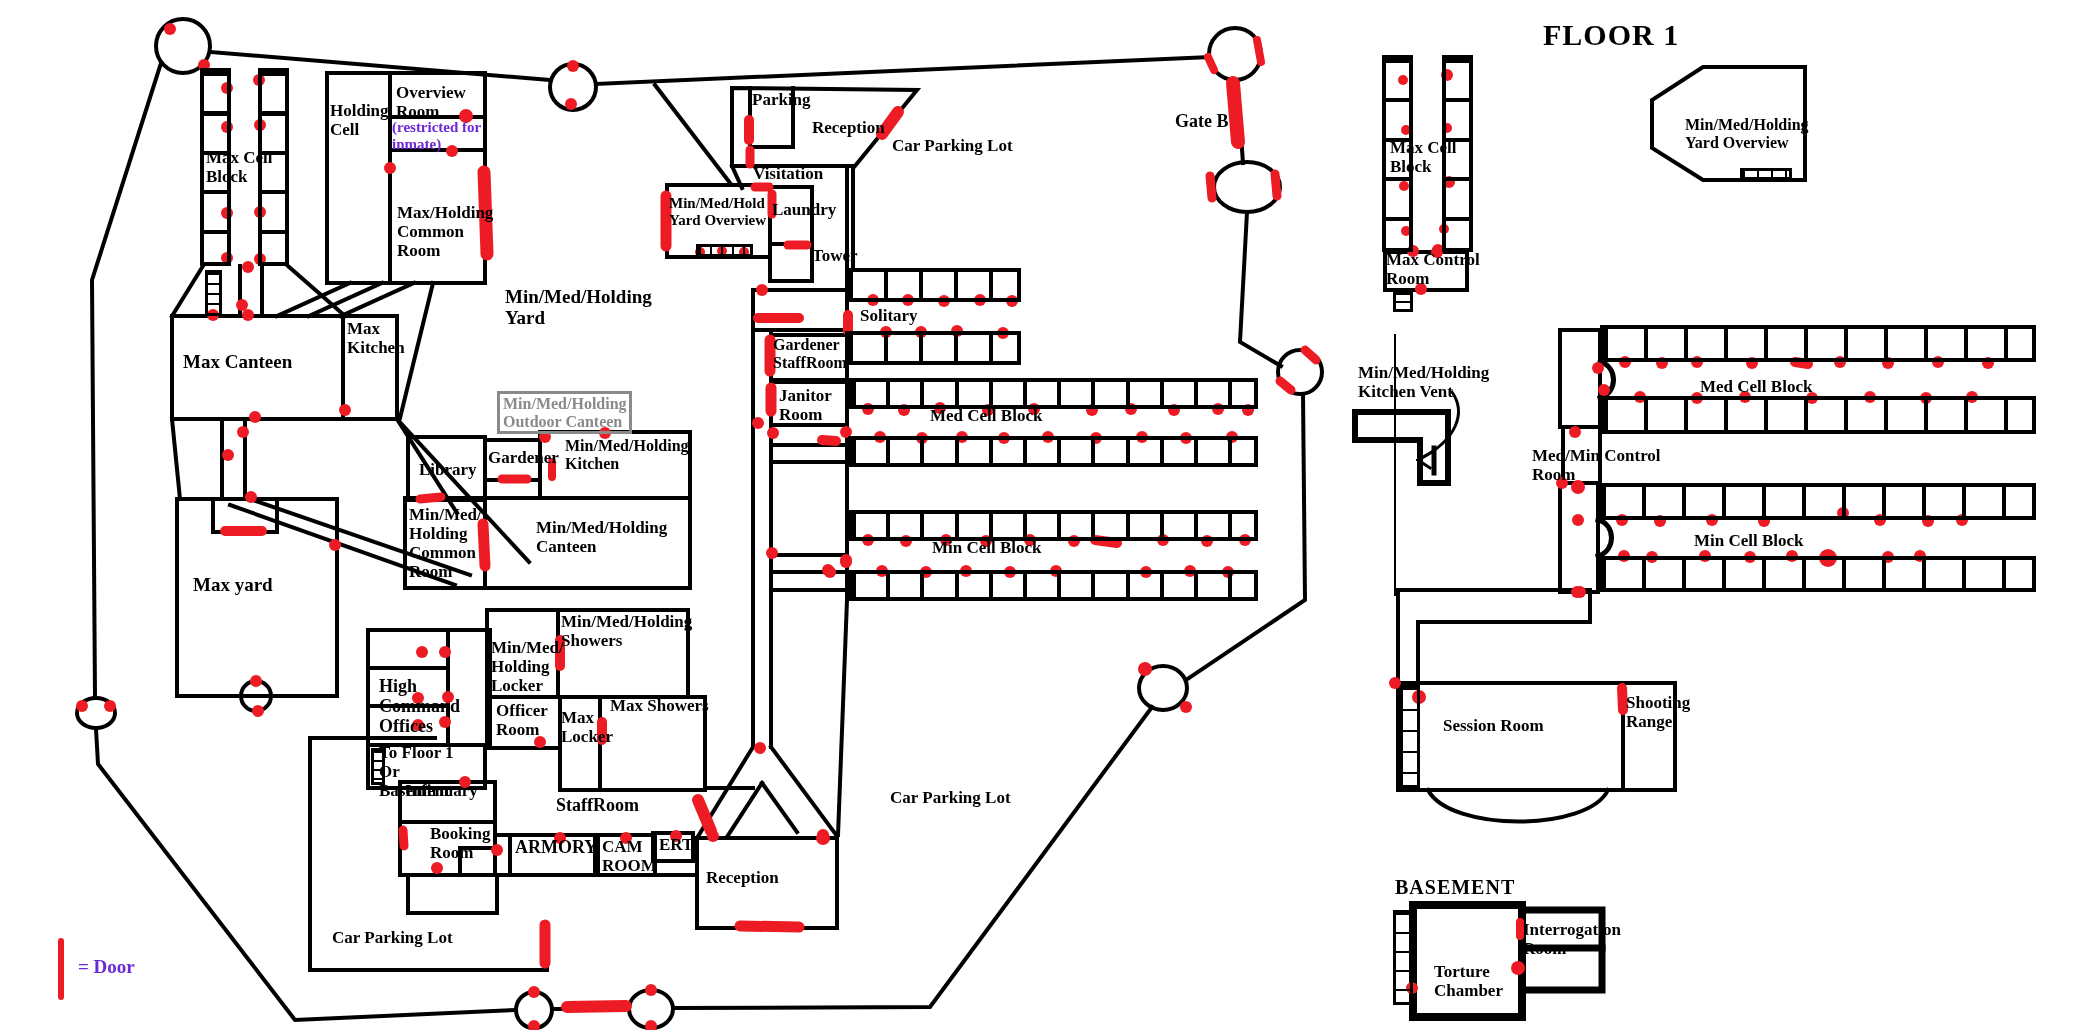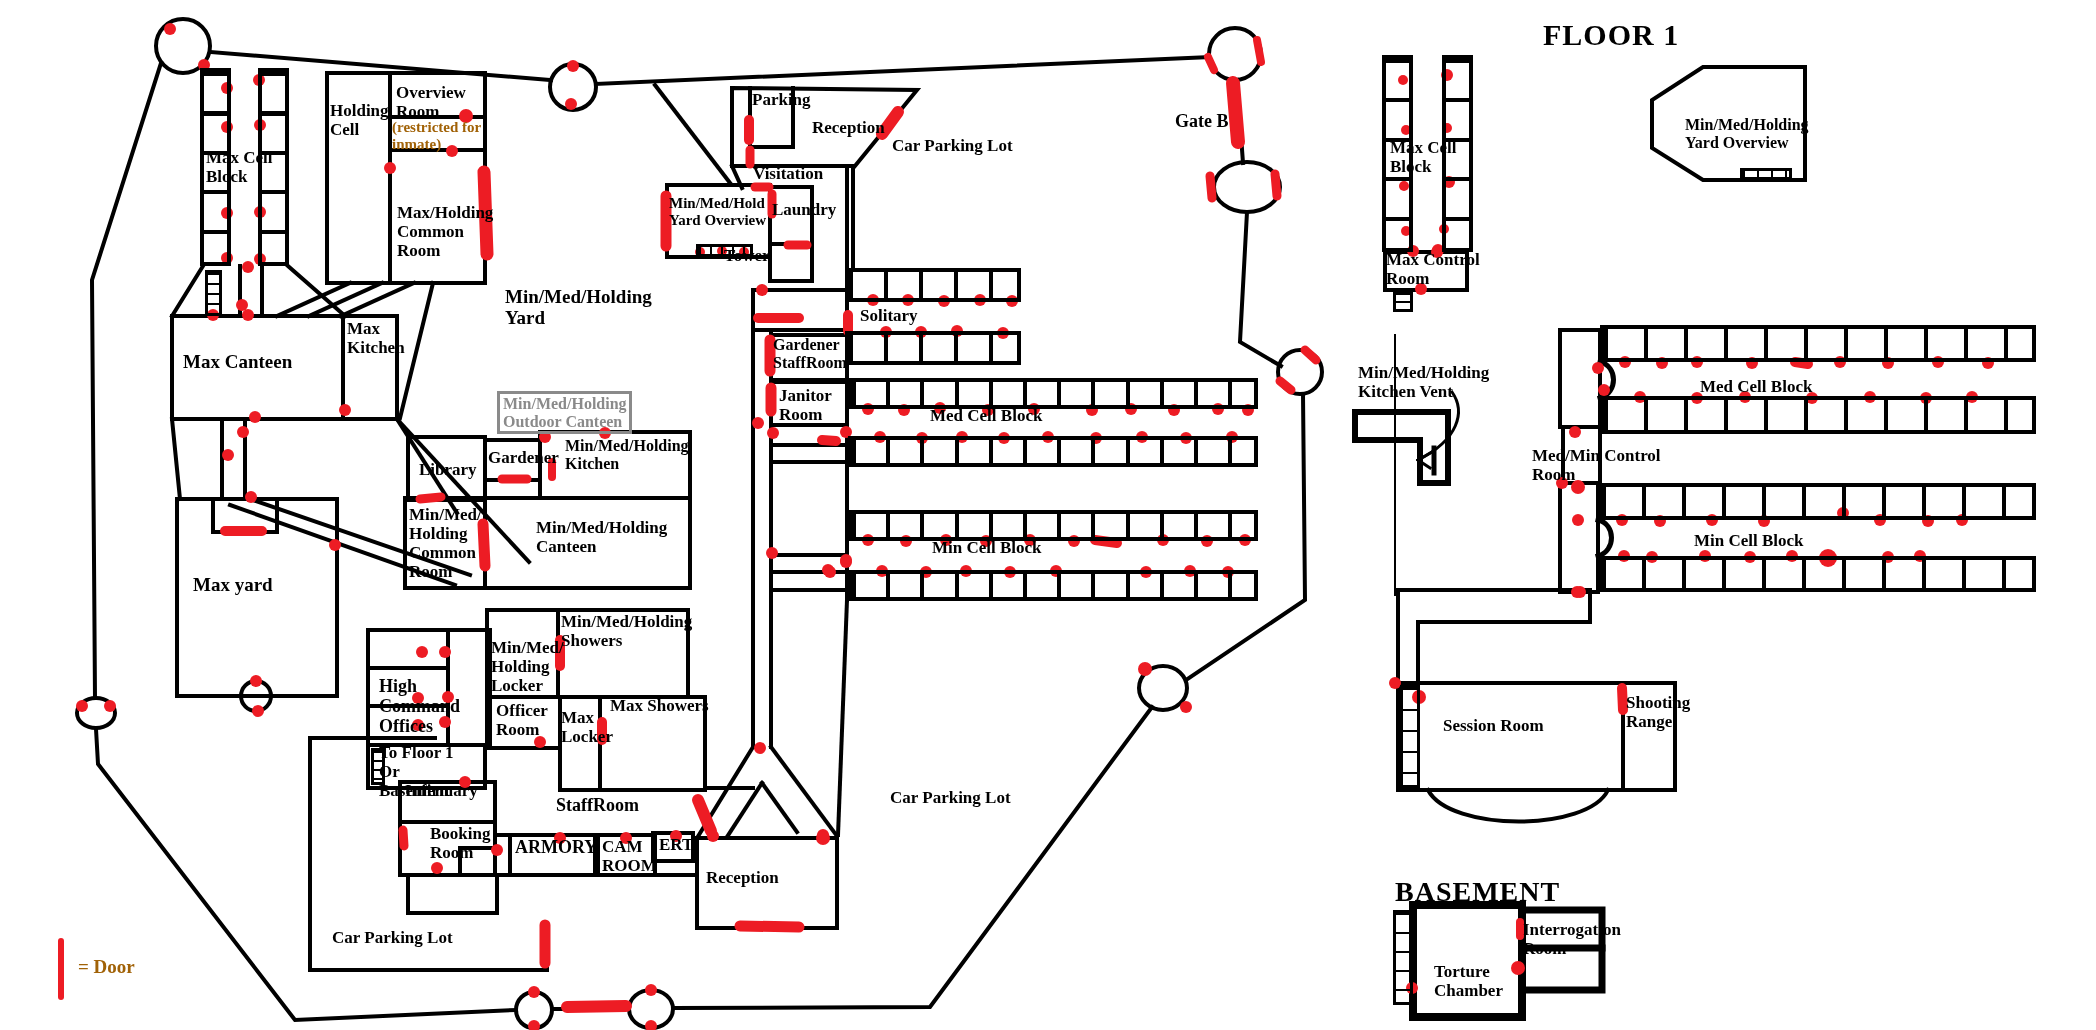--- a/index.html
+++ b/index.html
@@ -1,22 +1,22 @@
 <!DOCTYPE html>
 <html><head>
 <meta charset="utf-8">
 <style>
   html,body{margin:0;padding:0;background:#fff;}
   #map{position:relative;width:2096px;height:1030px;background:#fff;overflow:hidden;
        font-family:"Liberation Serif","DejaVu Serif",serif;}
   svg.draw{position:absolute;left:0;top:0;}
   .lbl{position:absolute;font-weight:bold;font-size:17px;line-height:1.12;color:#000;
        white-space:pre-line;}.s15{font-size:15px}.s16{font-size:16px}.s18{font-size:18px}
-  .s19{font-size:19px}.t30{font-size:30px;letter-spacing:1px}.t28{font-size:28px;letter-spacing:1px}
-  .red{color:#a16207}.gray{color:#8a8a8a}.nw{white-space:nowrap}
+  .s19{font-size:19px}.t30{font-size:30px;letter-spacing:1px}.t28{font-size:20px;letter-spacing:1px}
+  .red{color:#6d28d9}.gray{color:#8a8a8a}.nw{white-space:nowrap}
   .cells{position:absolute;box-sizing:border-box;border:4px solid #000;}
   .cv{background-image:repeating-linear-gradient(to right,#000 0 4px,transparent 4px var(--p));}
   .ch{background-image:repeating-linear-gradient(to bottom,#000 0 4px,transparent 4px var(--p));}
   .hatch{position:absolute;box-sizing:border-box;border:3px solid #000;
        background-image:repeating-linear-gradient(to bottom,#000 0 2px,transparent 2px var(--p));}
   .hatchv{position:absolute;box-sizing:border-box;border:3px solid #000;
        background-image:repeating-linear-gradient(to right,#000 0 2px,transparent 2px var(--p));}
   .grayrect{position:absolute;box-sizing:border-box;border:3px solid #8a8a8a;}
   .doorbar{position:absolute;background:#ed1c24;border-radius:3px;}
 </style>
@@ -458,21 +458,21 @@
 <div class="lbl nw" style="left:706px;top:868px">Reception</div>
 <div class="lbl nw" style="left:332px;top:928px">Car Parking Lot</div>
 <div class="lbl nw" style="left:890px;top:788px">Car Parking Lot</div>
 <div class="lbl nw" style="left:892px;top:136px">Car Parking Lot</div>
 <div class="lbl nw" style="left:752px;top:90px">Parking</div>
 <div class="lbl nw" style="left:812px;top:118px">Reception</div>
 <div class="lbl nw" style="left:753px;top:164px">Visitation</div>
 <div class="lbl s15" style="left:669px;top:195px;width:105px">Min/Med/Hold
 Yard Overview</div>
 <div class="lbl nw" style="left:772px;top:200px">Laundry</div>
-<div class="lbl nw" style="left:724px;top:246px">Tower</div>
+<div class="lbl nw" style="left:812px;top:246px">Tower</div>
 <div class="lbl nw" style="left:860px;top:306px">Solitary</div>
 <div class="lbl s16" style="left:773px;top:336px;width:80px">Gardener
 StaffRoom</div>
 <div class="lbl" style="left:779px;top:386px;width:62px">Janitor
 Room</div>
 <div class="lbl nw" style="left:930px;top:406px">Med Cell Block</div>
 <div class="lbl nw" style="left:932px;top:538px">Min Cell Block</div>
 <div class="lbl s18 nw" style="left:1175px;top:111px">Gate B</div>
 <div class="lbl t30 nw" style="left:1543px;top:18px">FLOOR 1</div>
 <div class="lbl" style="left:1390px;top:138px;width:72px">Max Cell

